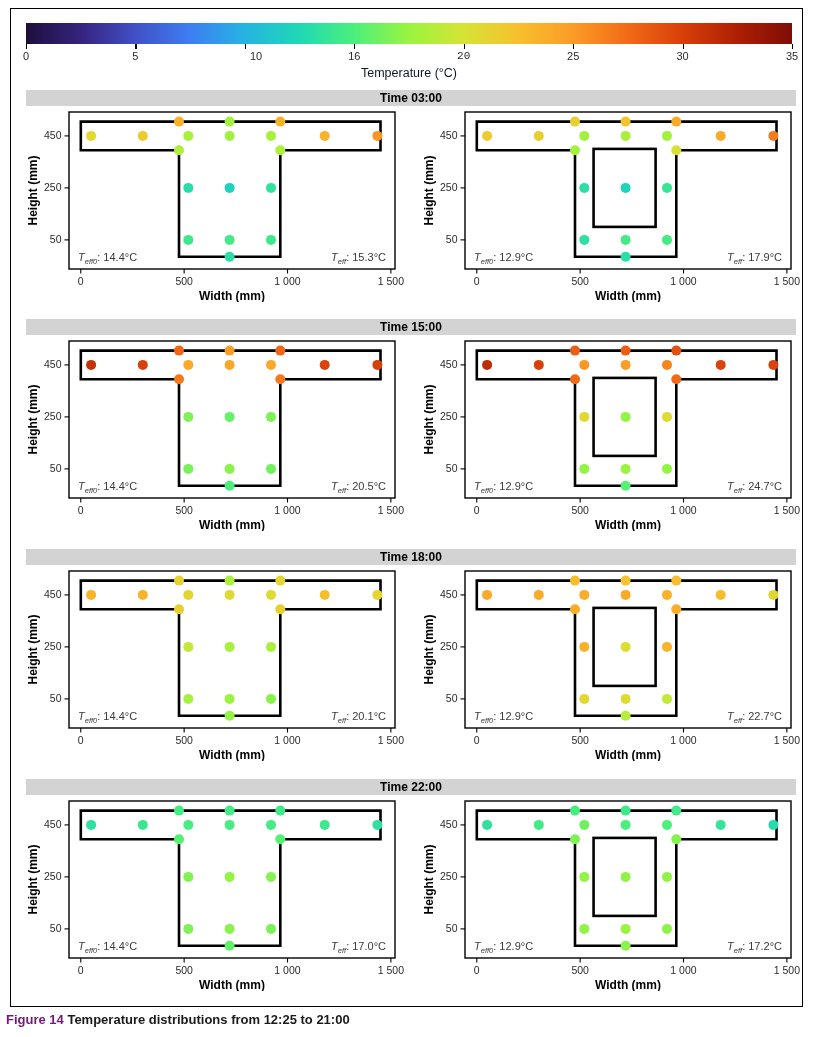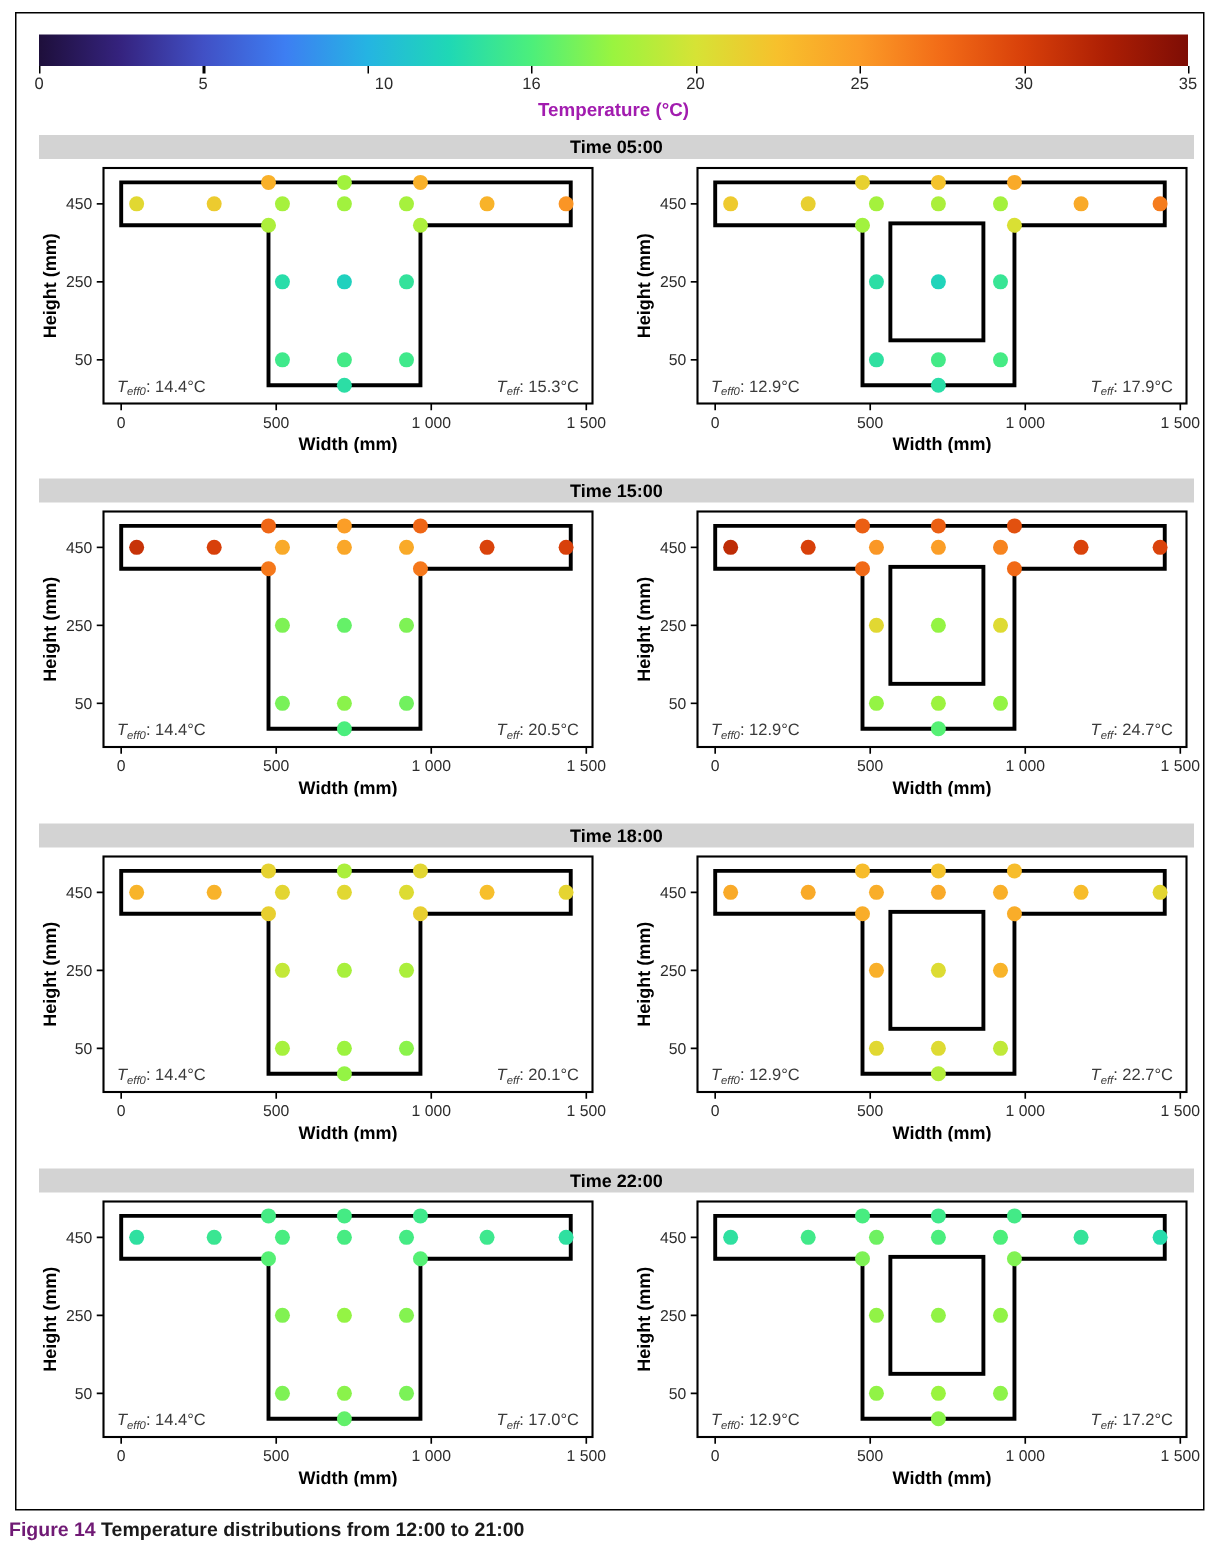--- a/index.html
+++ b/index.html
@@ -5,21 +5,21 @@
   html,body{margin:0;padding:0;background:#fff;}
   .page{position:relative;width:816px;height:1037px;background:#fff;
         font-family:"Liberation Sans",sans-serif;overflow:hidden;}
   .figure-border{position:absolute;left:10px;top:8px;width:793px;height:999px;
         border:1.6px solid #000;box-sizing:border-box;}
   .colorbar{position:absolute;left:15px;top:14px;width:766px;height:21px;}
   .cb-tick{position:absolute;top:35px;width:1.2px;height:5px;background:#000;}
   .cb-tick-label{position:absolute;top:41px;font-size:11px;color:#2b2b2b;
         transform:translateX(-50%);white-space:nowrap;}
   .cb-title{position:absolute;left:15px;top:57px;width:766px;text-align:center;
-        font-size:12.5px;font-weight:bold;color:#a21caf;}
+        font-size:12.5px;font-weight:normal;color:#0f172a;}
   .time-header{position:absolute;left:15px;width:770px;height:16px;background:#d3d3d3;
         text-align:center;line-height:16px;font-size:12px;font-weight:bold;color:#000;}
   svg.panel{position:absolute;font-family:"Liberation Sans",sans-serif;}
   .caption{position:absolute;left:6px;top:1012px;font-size:13px;font-weight:bold;color:#1a1a1a;}
   .caption .cap-label{color:#a03529;}
 </style>
 </head>
 <body>
 
 <div class="page">
@@ -28,31 +28,31 @@
     <div id="cb-ticks">
         <div class="cb-tick" style="left: 15px;"></div>
         <div class="cb-tick-label" style="left: 15px;">0</div>
         <div class="cb-tick" style="left: 124.429px;"></div>
         <div class="cb-tick-label" style="left: 124.429px;">5</div>
         <div class="cb-tick" style="left: 233.857px;"></div>
         <div class="cb-tick-label" style="left: 245px;">10</div>
         <div class="cb-tick" style="left: 343.286px;"></div>
         <div class="cb-tick-label" style="left: 343.286px;">16</div>
         <div class="cb-tick" style="left: 452.714px;"></div>
-        <div class="cb-tick-label" style="left: 452.714px;">20</div>
+        <div class="cb-tick-label" style="left: 452.714px; font-family: Liberation Mono, monospace;">20</div>
         <div class="cb-tick" style="left: 562.143px;"></div>
         <div class="cb-tick-label" style="left: 562.143px;">25</div>
         <div class="cb-tick" style="left: 671.571px;"></div>
         <div class="cb-tick-label" style="left: 671.571px;">30</div>
         <div class="cb-tick" style="left: 781px;"></div>
         <div class="cb-tick-label" style="left: 781px;">35</div>
       </div>
     <div class="cb-title">Temperature (°C)</div>
     <div id="rows">
-        <div class="time-header" style="top: 81px;">Time 05:00</div>
+        <div class="time-header" style="top: 81px;">Time 03:00</div>
         <svg width="380" height="196" class="panel" style="left: 15px; top: 97px;">
           <rect x="43" y="6" width="326" height="157" fill="none" stroke="#000" stroke-width="1.4"></rect>
           <line x1="38.5" y1="133.88741721854305" x2="43" y2="133.88741721854305" stroke="#000" stroke-width="1.1"></line>
           <text x="35.5" y="137.38741721854305" font-size="10.5" fill="#2b2b2b" text-anchor="end">50</text>
           <line x1="38.5" y1="81.90066225165563" x2="43" y2="81.90066225165563" stroke="#000" stroke-width="1.1"></line>
           <text x="35.5" y="85.40066225165563" font-size="10.5" fill="#2b2b2b" text-anchor="end">250</text>
           <line x1="38.5" y1="29.913907284768214" x2="43" y2="29.913907284768214" stroke="#000" stroke-width="1.1"></line>
           <text x="35.5" y="33.413907284768214" font-size="10.5" fill="#2b2b2b" text-anchor="end">450</text>
           <line x1="54.78313253012048" y1="163" x2="54.78313253012048" y2="167.5" stroke="#000" stroke-width="1.1"></line>
           <text x="54.78313253012048" y="179" font-size="10.5" fill="#2b2b2b" text-anchor="middle">0</text>
@@ -377,15 +377,15 @@
           <circle cx="162.3" cy="133.9" r="5" fill="rgb(145,243,70)"></circle>
           <circle cx="203.6" cy="133.9" r="5" fill="rgb(154,244,63)"></circle>
           <circle cx="245.0" cy="133.9" r="5" fill="rgb(142,243,73)"></circle>
           <circle cx="203.6" cy="150.8" r="5" fill="rgb(138,243,75)"></circle>
           <text x="52" y="155" font-size="11" fill="#3a3a3a" text-anchor="start"><tspan font-style="italic">T</tspan><tspan font-size="7.5" dy="2.5" font-style="italic">eff0</tspan><tspan dy="-2.5">: 12.9°C</tspan></text>
           <text x="360" y="155" font-size="11" fill="#3a3a3a" text-anchor="end"><tspan font-style="italic">T</tspan><tspan font-size="7.5" dy="2.5" font-style="italic">eff</tspan><tspan dy="-2.5">: 17.2°C</tspan></text>
         </svg>
       </div>
   </div>
   <div class="caption">
-    <span class="cap-label" style="color: #701a75;">Figure 14</span><span> Temperature distributions from 12:00 to 21:00</span>
+    <span class="cap-label" style="color: #701a75;">Figure 14</span><span> Temperature distributions from 12:25 to 21:00</span>
   </div>
 </div>
 
 </body></html>

